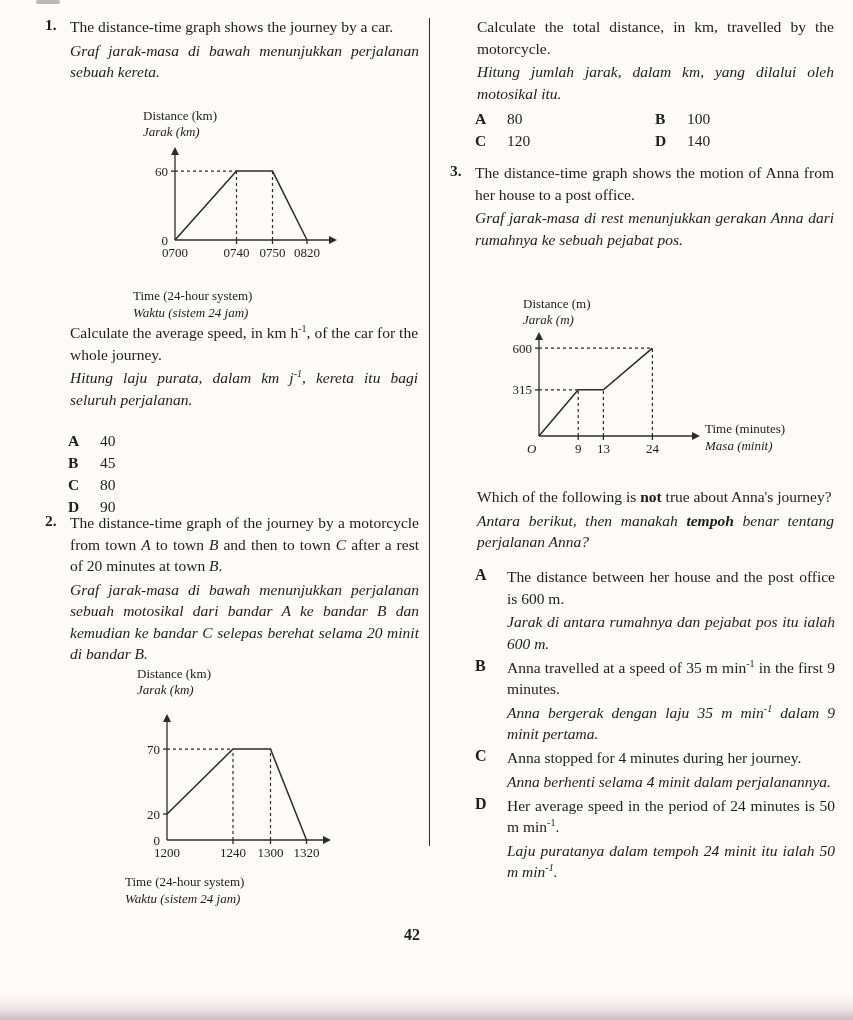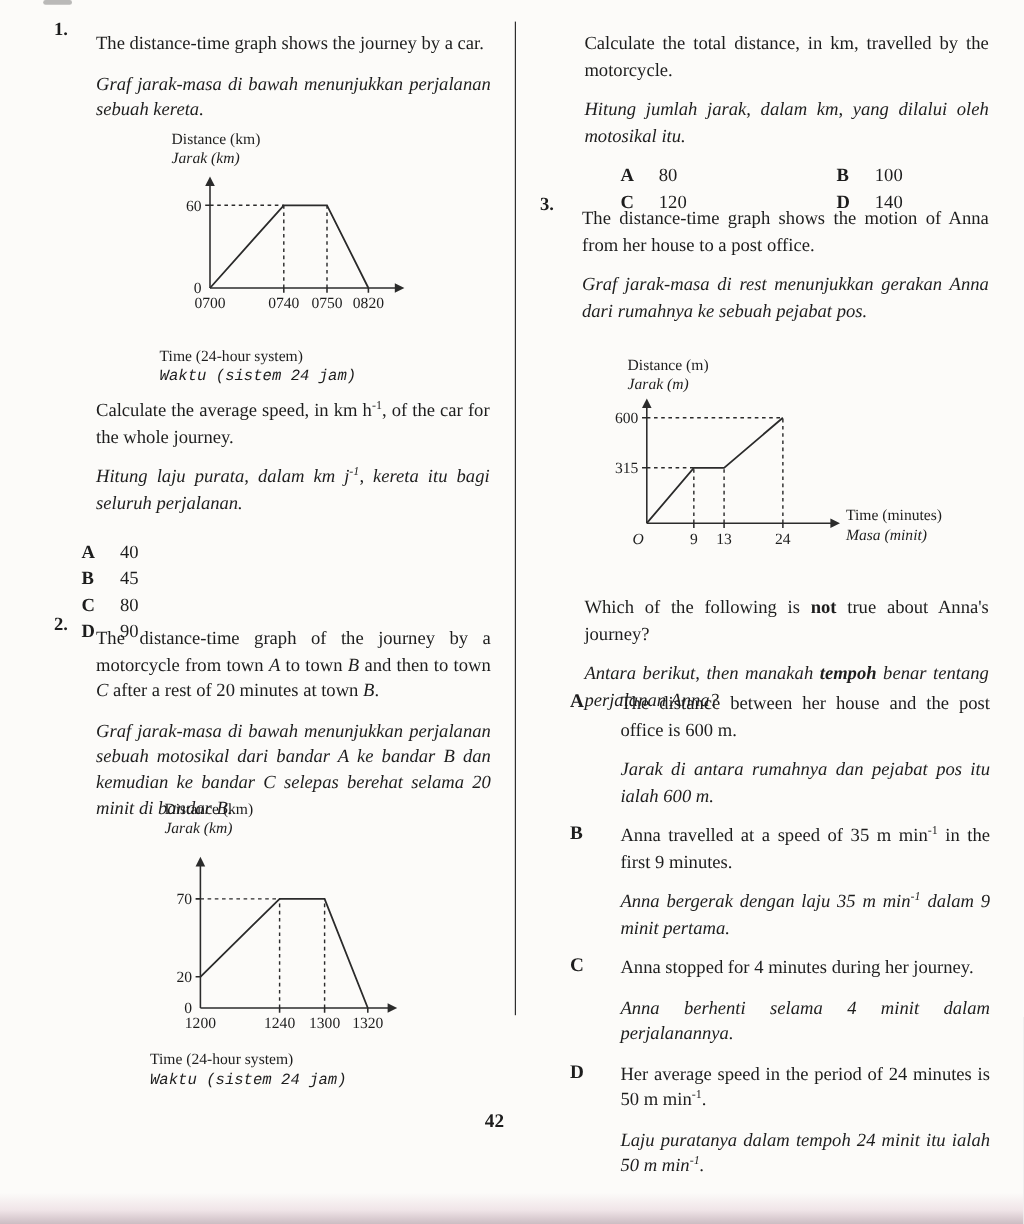--- a/index.html
+++ b/index.html
@@ -2,36 +2,36 @@
 <html><head>
 <meta charset="utf-8">
 <style>
   html,body{margin:0;padding:0;background:#e8e8e8;}
   .page{
     position:relative;width:853px;height:1020px;margin:0 auto;
     background:#fcfbf9;color:#1d1d1d;overflow:hidden;
     font-family:"Liberation Serif","DejaVu Serif",serif;
   }
   .abs{position:absolute;}
-  p{margin:12px;}
+  p{margin:2px;}
   .en,.ms{text-align:justify;font-size:15.5px;line-height:21.5px;}
   .ms{font-style:italic;}
   sup{font-size:10px;line-height:0;}
   .qblock{padding:0;}
   .qnum{position:absolute;left:0;top:0;font-weight:700;font-size:15.5px;line-height:21.5px;}
   .qbody{padding-left:23px;}
   .opts{margin-top:20px;}
   .opt-row{font-size:15.5px;line-height:22px;}
   .optkey{font-weight:700;display:inline-block;width:32px;}
-  .opts-grid{margin-top:4px;display:grid;grid-template-columns:180px 1fr;margin-left:42px;}
+  .opts-grid{margin-top:4px;display:grid;grid-template-columns:180px 1fr;}
   .q3opt{position:relative;padding-left:30px;margin-bottom:2.5px;}
   .q3opt .optkey{position:absolute;left:0;top:0;width:auto;}
   .chart svg text{font-family:"Liberation Serif","DejaVu Serif",serif;fill:#1d1d1d;}
   .chart-caption{text-align:left;font-size:13px;line-height:16.5px;margin-top:6px;}
-  .cap-ms{font-style:italic;font-family:Liberation Mono, monospace;}
+  .cap-ms{font-style:italic;}
   .divider{position:absolute;left:429px;top:18px;width:1.4px;height:828px;background:#2e2e2e;}
   .pageno{position:absolute;left:404px;top:926px;width:44px;text-align:left;font-weight:700;font-size:16px;}
   .bottom-strip{position:absolute;left:0;bottom:0;width:100%;height:26px;
     background:linear-gradient(to bottom, rgba(238,226,230,0), #f0e5e8 55%, #ccbdc3);}
   .smudge{position:absolute;left:36px;top:0;width:24px;height:4px;background:#777;opacity:.5;border-radius:2px;}
 </style>
 </head>
 <body>
 
 <div class="page">

